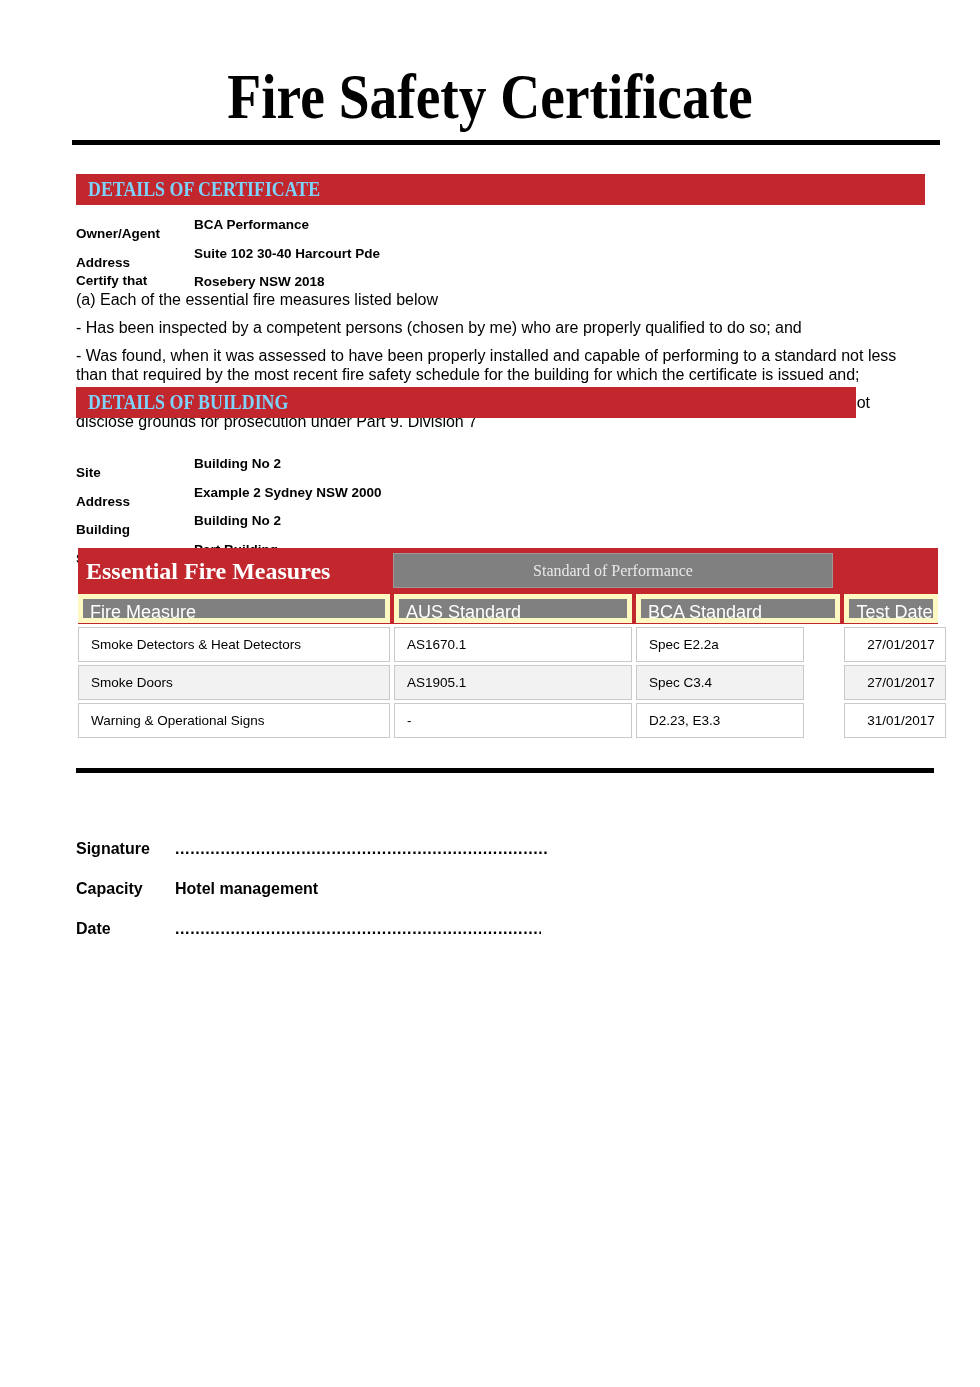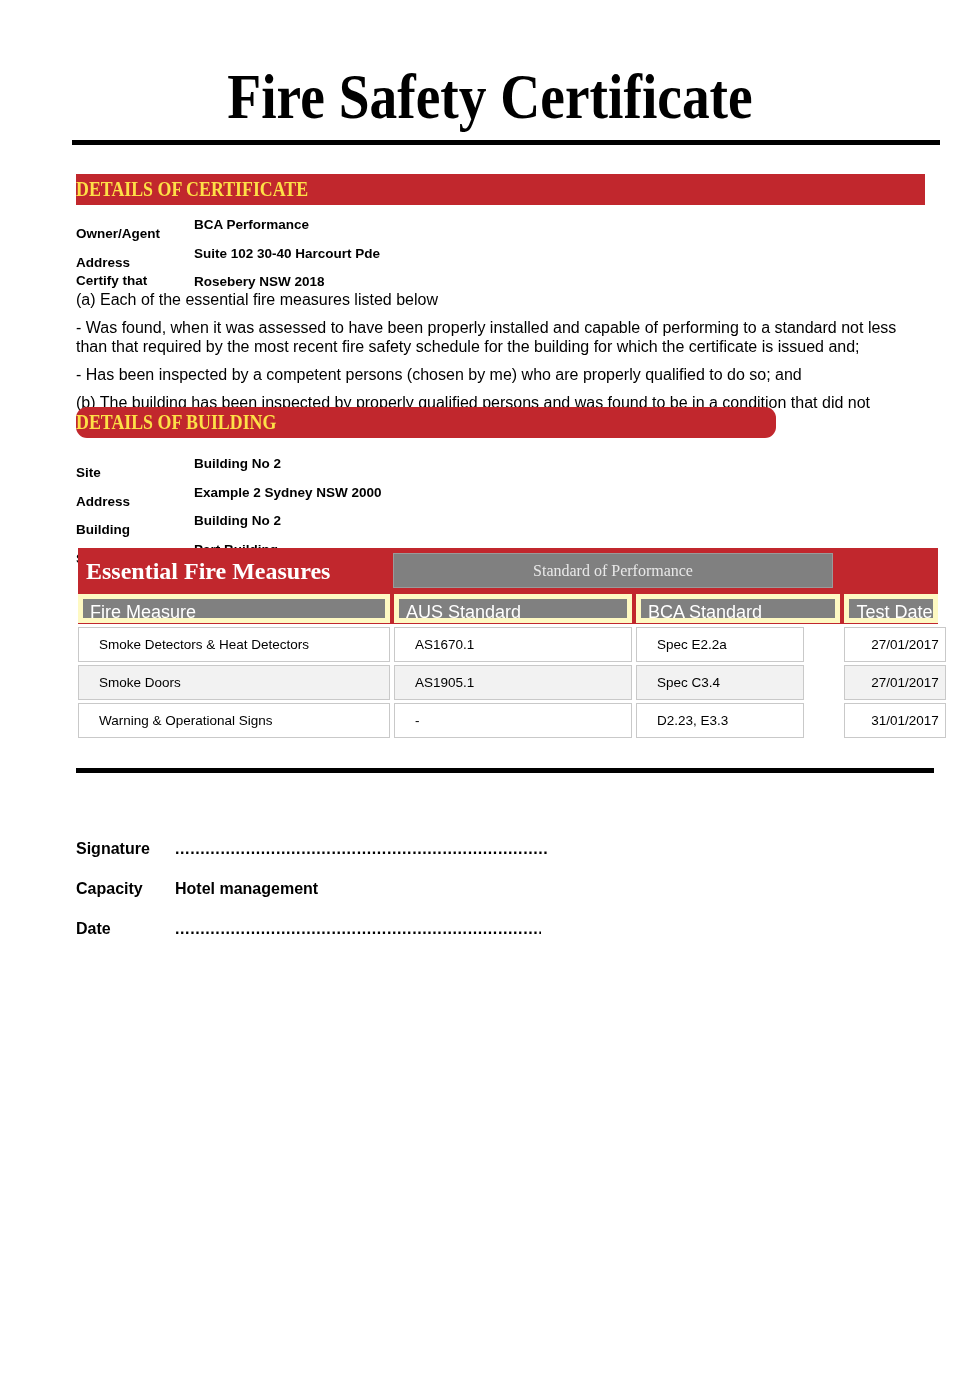--- a/index.html
+++ b/index.html
@@ -40,46 +40,45 @@
     top: 140px;
     width: 868px;
     height: 5px;
     background: #000000;
   }
 
   
   .section-bar {
     position: absolute;
     background: #C1272D;
-    color: #fde047;
+    color: #7dd3fc;
     font-family: "Liberation Serif", serif;
     font-weight: bold;
     font-size: 21px;
     line-height: 31px;
-    padding-left: 0;
+    padding-left: 12px;
     box-sizing: border-box;
     transform-origin: left center;
   }
   .section-bar span {
     display: inline-block;
     transform: scaleX(0.85);
     transform-origin: left center;
   }
   #bar-certificate {
     left: 76px;
     top: 174px;
     width: 849px;
     height: 31px;
   }
   #bar-building {
     left: 76px;
-    top: 407px;
-    width: 700px;
+    top: 387px;
+    width: 780px;
     height: 31px;
-    border-radius: 11px;
   }
 
   
   .kv-block {
     position: absolute;
     font-size: 13.5px;
     font-weight: bold;
     line-height: 19.5px;
   }
   .kv-row {
@@ -195,21 +194,21 @@
   }
   .fm-row .cell {
     position: absolute;
     top: 0;
     height: 35px;
     border: 1px solid #c9c9c9;
     box-sizing: border-box;
     background: #ffffff;
     font-size: 13.5px;
     line-height: 33px;
-    padding-left: 20px;
+    padding-left: 12px;
     white-space: nowrap;
     overflow: hidden;
   }
   .c-fm   { left: 0px;   width: 312px; }
   .c-aus  { left: 316px; width: 238px; }
   .c-bca  { left: 558px; width: 168px; }
   .c-date { left: 766px; width: 102px; text-align: center; padding-left: 0; }
 
   
   .bottom-rule {
@@ -283,22 +282,22 @@
     <div class="kv-row">
       <div class="kv-key"></div>
       <div class="kv-val">Rosebery NSW 2018</div>
     </div>
   </div>
 
   <div class="certify-heading">Certify that</div>
 
   <div class="certify-body">
     <p class="tight">(a) Each of the essential fire measures listed below</p>
+    <p class="tight">- Has been inspected by a competent persons (chosen by me) who are properly qualified to do so;  and</p>
     <p class="tight">- Was found, when it was assessed to have been properly installed and capable of performing to a standard not less than that required by the most recent fire safety schedule for the building for which the certificate is issued and;</p>
-    <p class="tight">- Has been inspected by a competent persons (chosen by me) who are properly qualified to do so;  and</p>
     <p class="tight">(b) The building has been inspected by properly qualified persons and was found to be in a condition that did not disclose grounds for prosecution under Part 9. Division 7</p>
   </div>
 
   <div class="section-bar" id="bar-building">
     <span>DETAILS OF BUILDING</span>
   </div>
 
   <div class="kv-block" id="kv-building">
     <div class="kv-row">
       <div class="kv-key">Site</div>

